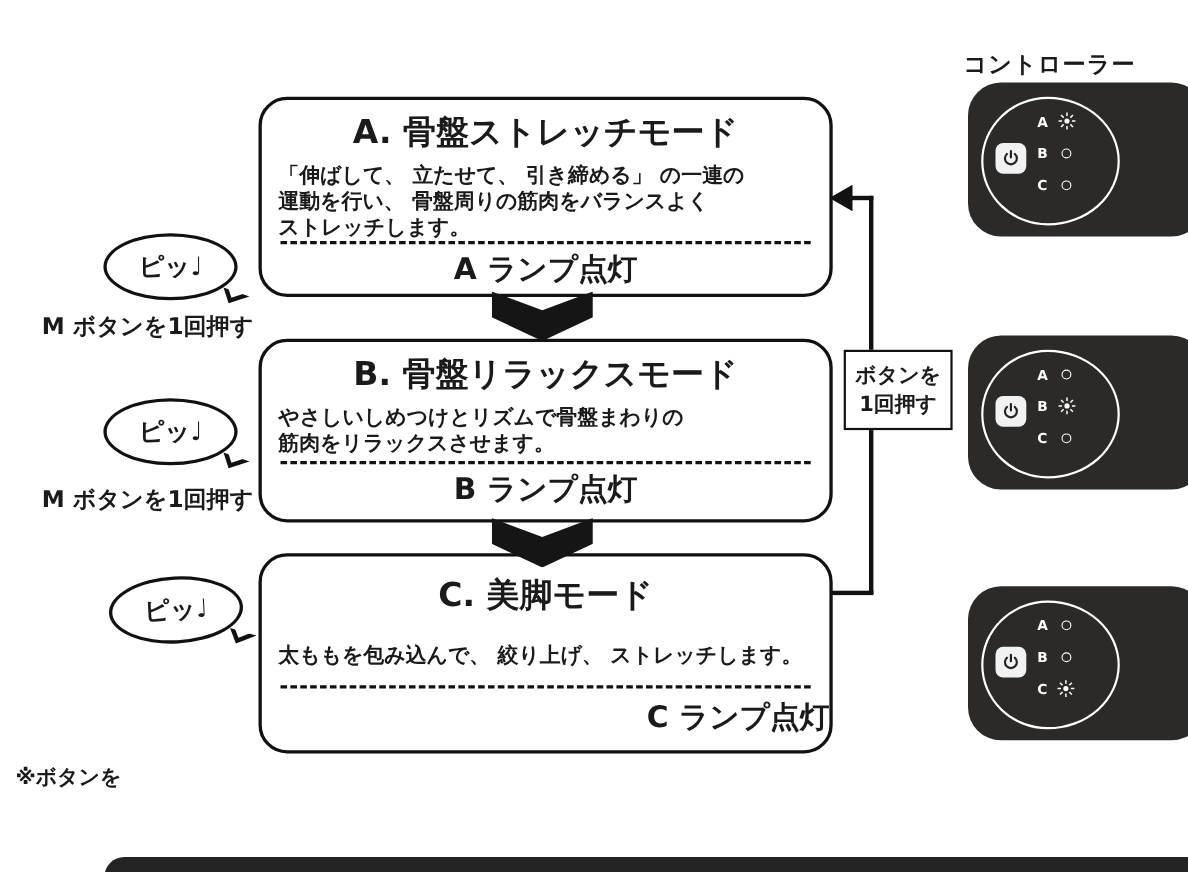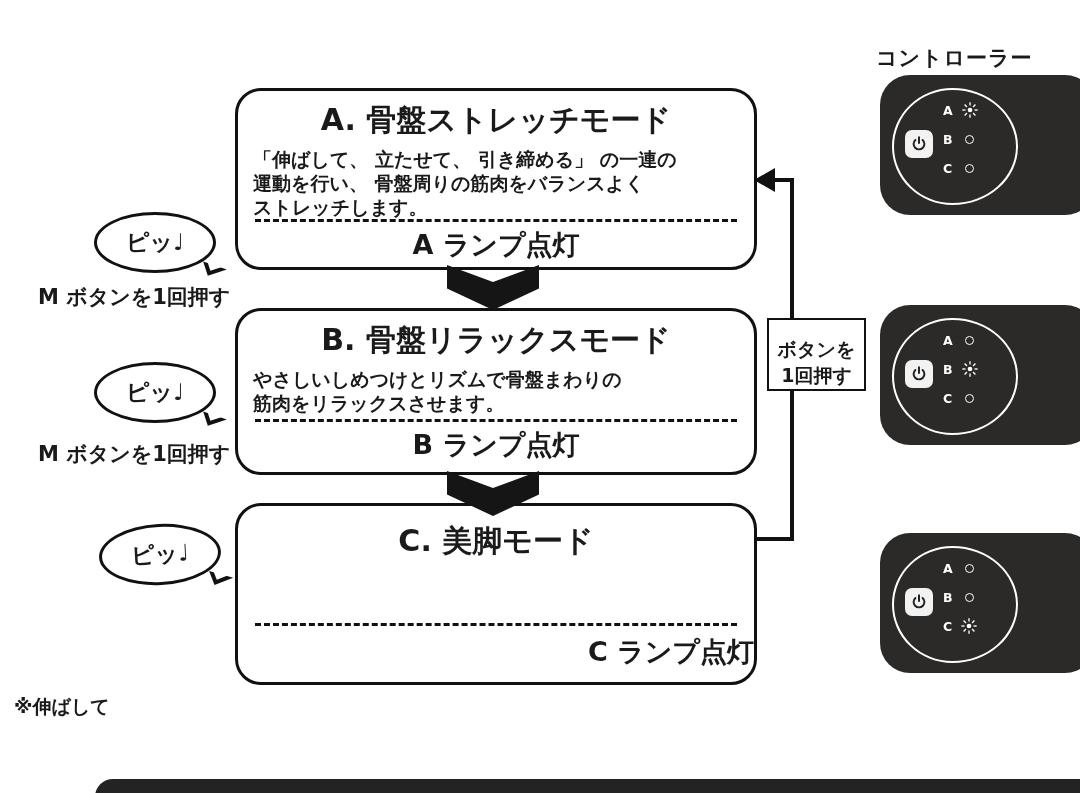--- a/index.html
+++ b/index.html
@@ -53,21 +53,21 @@
   .m-note-2{left:38px;top:440px;}
 
   
   .loop-v{position:absolute;left:790px;top:178px;width:3.5px;height:362px;background:#111;}
   .loop-h-top{position:absolute;left:770px;top:178px;width:24px;height:3.5px;background:#111;}
   .loop-h-bottom{position:absolute;left:756px;top:537px;width:38px;height:3.5px;background:#111;}
   .loop-arrowhead{position:absolute;left:754px;top:168px;width:0;height:0;border-style:solid;
     border-width:12px 21px 12px 0;border-color:transparent #111 transparent transparent;}
   .loop-note{position:absolute;left:767px;top:318px;width:99px;height:73px;background:#fff;
     border:2.5px solid #111;box-sizing:border-box;display:flex;flex-direction:column;
-    align-items:center;justify-content:flex-end;font-size:19px;font-weight:600;line-height:1.4;z-index:3;}
+    align-items:center;justify-content:center;font-size:19px;font-weight:600;line-height:1.4;z-index:3;}
 
   
   .controller{position:absolute;left:880px;width:215px;height:140px;background:#2b2a28;border-radius:30px;}
   .ctrl-1{top:75px;}
   .ctrl-2{top:305px;}
   .ctrl-3{top:533px;}
   .remote{position:absolute;left:12px;top:13px;width:122px;height:113px;border:2px solid #fff;
     border-radius:48% 52% 52% 48% / 50% 50% 50% 50%;}
   .power-btn{position:absolute;left:25px;top:55px;width:28px;height:28px;background:#f2f2f2;
     border-radius:7px;display:flex;align-items:center;justify-content:center;}
@@ -102,20 +102,21 @@
   <div class="mode-box box-b">
     <div class="mode-title">B. 骨盤リラックスモード</div>
     <div class="mode-desc">やさしいしめつけとリズムで骨盤まわりの
 筋肉をリラックスさせます。</div>
     <div class="dash-line"></div>
     <div class="lamp-status">B ランプ点灯</div>
   </div>
 
   <div class="mode-box box-c">
     <div class="mode-title">C. 美脚モード</div>
+    <div class="mode-desc">太ももを包み込んで、 絞り上げ、 ストレッチします。</div>
     <div class="dash-line"></div>
     <div class="lamp-status">C ランプ点灯</div>
   </div>
 
   <div class="down-arrow arrow-1"></div>
   <div class="down-arrow arrow-2"></div>
 
   <div class="bubble bubble-a">
     <span>ピッ♩</span>
     <span class="tail"></span>
@@ -269,16 +270,16 @@
                 <line x1="13.4" y1="6.6" x2="16" y2="4"></line>
                 <line x1="4" y1="16" x2="6.6" y2="13.4"></line>
               </g>
             </svg>
 
         </span>
       </div>
     </div>
   </div>
 
-  <div class="footnote">※伸ばして</div>
+  <div class="footnote">※ボタンを</div>
   <div class="bottom-bar"></div>
 
 </div>
 
 </body></html>

